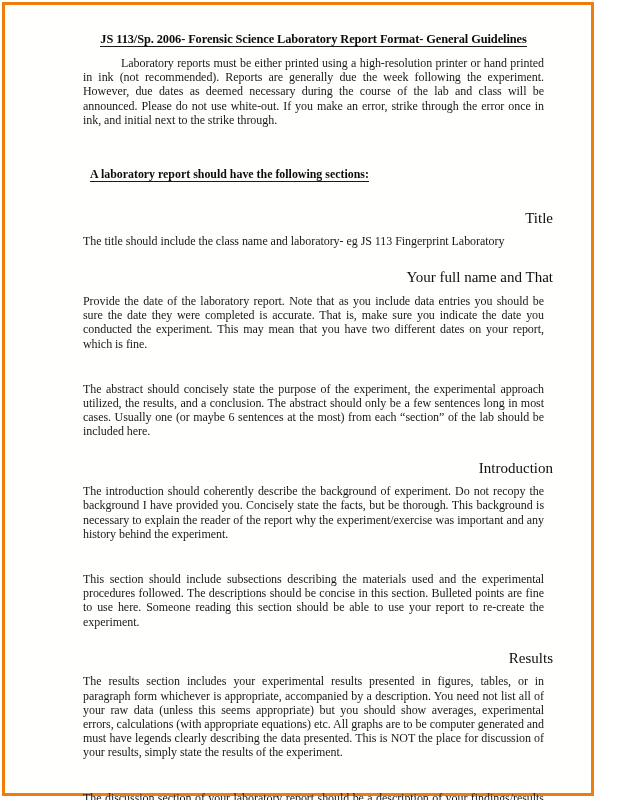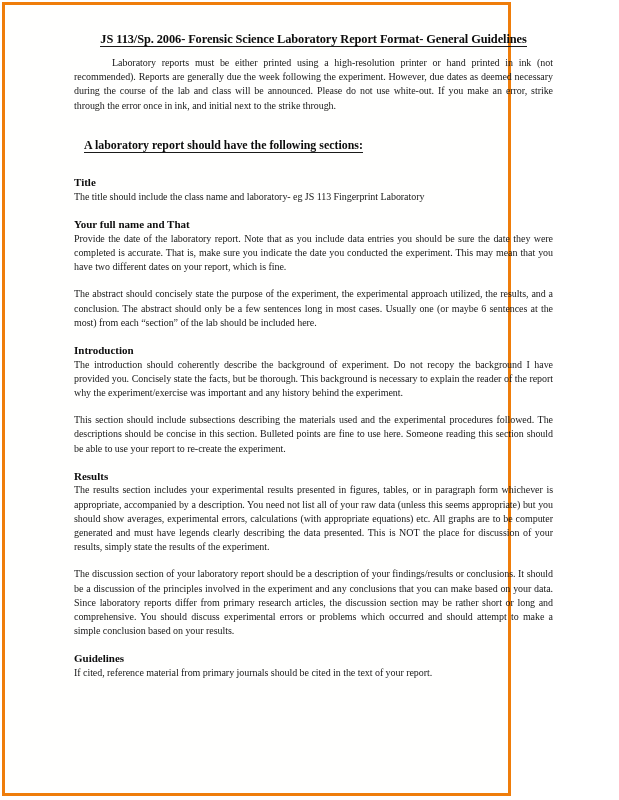--- a/index.html
+++ b/index.html
@@ -10,21 +10,21 @@
     width: 619px;
     height: 800px;
     background: #ffffff;
     font-family: "Liberation Serif", "DejaVu Serif", serif;
     overflow: hidden;
   }
   .page-frame {
     position: absolute;
     left: 2px;
     top: 2px;
-    width: 509px;
+    width: 592px;
     height: 794px;
     border: 3px solid #ef7d0a;
     background: #fffffe;
     box-sizing: border-box;
   }
   .sheet {
     position: absolute;
     left: 69px;
     top: 27px;
     width: 479px;
@@ -36,48 +36,49 @@
     line-height: 15px;
     letter-spacing: -0.1px;
     color: #0d0d0d;
     margin: 0 0 9px 0;
   }
   .doc-title span {
     border-bottom: 1px solid #1a1a1a;
     padding-bottom: 0px;
   }
   p.body-text {
-    margin: 0;
-    font-size: 10px;
+    margin: 9px;
+    font-size: 12px;
     line-height: 14.2px;
     text-align: justify;
     color: #181818;
     letter-spacing: -0.05px;
   }
   p.indent {
     text-indent: 38px;
   }
   .gap-md { height: 13px; }
   .gap-lg { height: 15px; }
   h2.rule-heading {
-    margin: 10px;
+    margin: 16px;
     font-size: 11.9px;
     line-height: 14.5px;
     font-weight: bold;
     color: #0d0d0d;
   }
   h2.rule-heading span.ul {
     border-bottom: 1px solid #1a1a1a;
   }
   h3.sec-heading {
     margin: 0;
-    font-size: 11px;
+    font-size: 15px;
     line-height: 14.6px;
-    font-weight: bold;
+    font-weight: normal;
     color: #0d0d0d;
+    text-align: right;
   }
 </style>
 </head>
 <body>
 
 <div class="page-frame">
   <div class="sheet">
 
     <div class="doc-title"><span class="ul">JS 113/Sp. 2006- Forensic Science Laboratory Report Format- General Guidelines</span></div>
 

